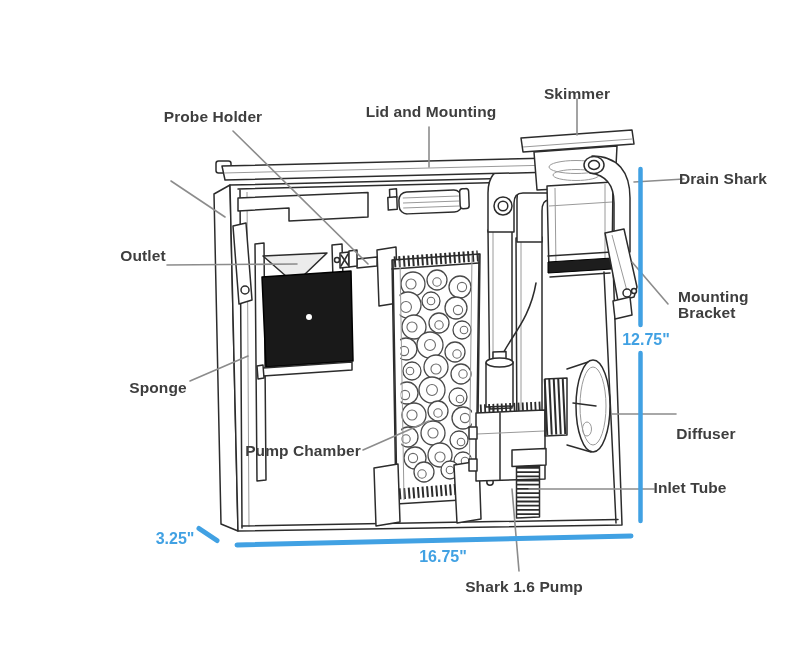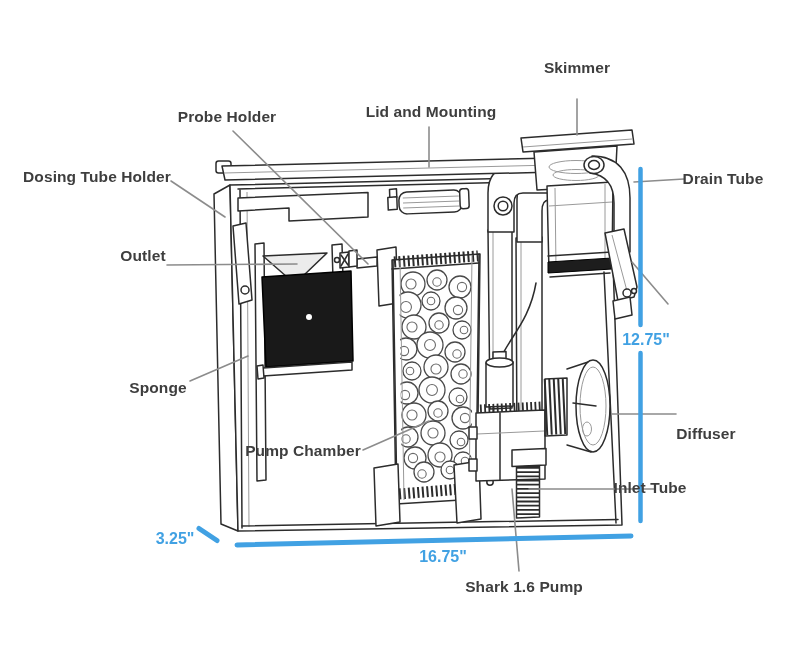--- a/index.html
+++ b/index.html
@@ -243,29 +243,29 @@
     </g>
 
     <g>
       <line class="blue" x1="640.5" y1="169" x2="640.5" y2="325" stroke-width="4.5"></line>
       <line class="blue" x1="640.5" y1="353" x2="640.5" y2="521" stroke-width="4.5"></line>
       <line class="blue" x1="237" y1="545" x2="631" y2="536" stroke-width="5"></line>
       <line class="blue" x1="199" y1="528.5" x2="217" y2="540.5" stroke-width="5"></line>
     </g>
   </svg>
 
-  <div class="lbl" style="left:227px;top:109px">Probe Holder</div>
+  <div class="lbl" style="left:213px;top:109px">Probe Holder</div>
   <div class="lbl" style="left:431px;top:104px">Lid and Mounting</div>
-  <div class="lbl" style="left:577px;top:60px">Skimmer</div>
-  <div class="lbl" style="left:97px;top:169px">Dosing Tube Holder</div>
-  <div class="lbl" style="left:723px;top:171px">Drain Tube</div>
+  <div class="lbl" style="left:577px;top:86px">Skimmer</div>
+  <div class="lbl" style="left:723px;top:171px">Drain Shark</div>
   <div class="lbl" style="left:143px;top:248px">Outlet</div>
+  <div class="lbl left" style="left:678px;top:289px;width:76px">Mounting Bracket</div>
   <div class="lbl" style="left:158px;top:380px">Sponge</div>
   <div class="lbl" style="left:706px;top:426px">Diffuser</div>
   <div class="lbl" style="left:303px;top:443px">Pump Chamber</div>
-  <div class="lbl" style="left:650px;top:480px">Inlet Tube</div>
+  <div class="lbl" style="left:690px;top:480px">Inlet Tube</div>
   <div class="lbl" style="left:524px;top:579px">Shark 1.6 Pump</div>
 
   <div class="dim" style="left:646px;top:331px">12.75"</div>
   <div class="dim" style="left:175px;top:530px">3.25"</div>
   <div class="dim" style="left:443px;top:548px">16.75"</div>
 
 </div>
 
 </body></html>

